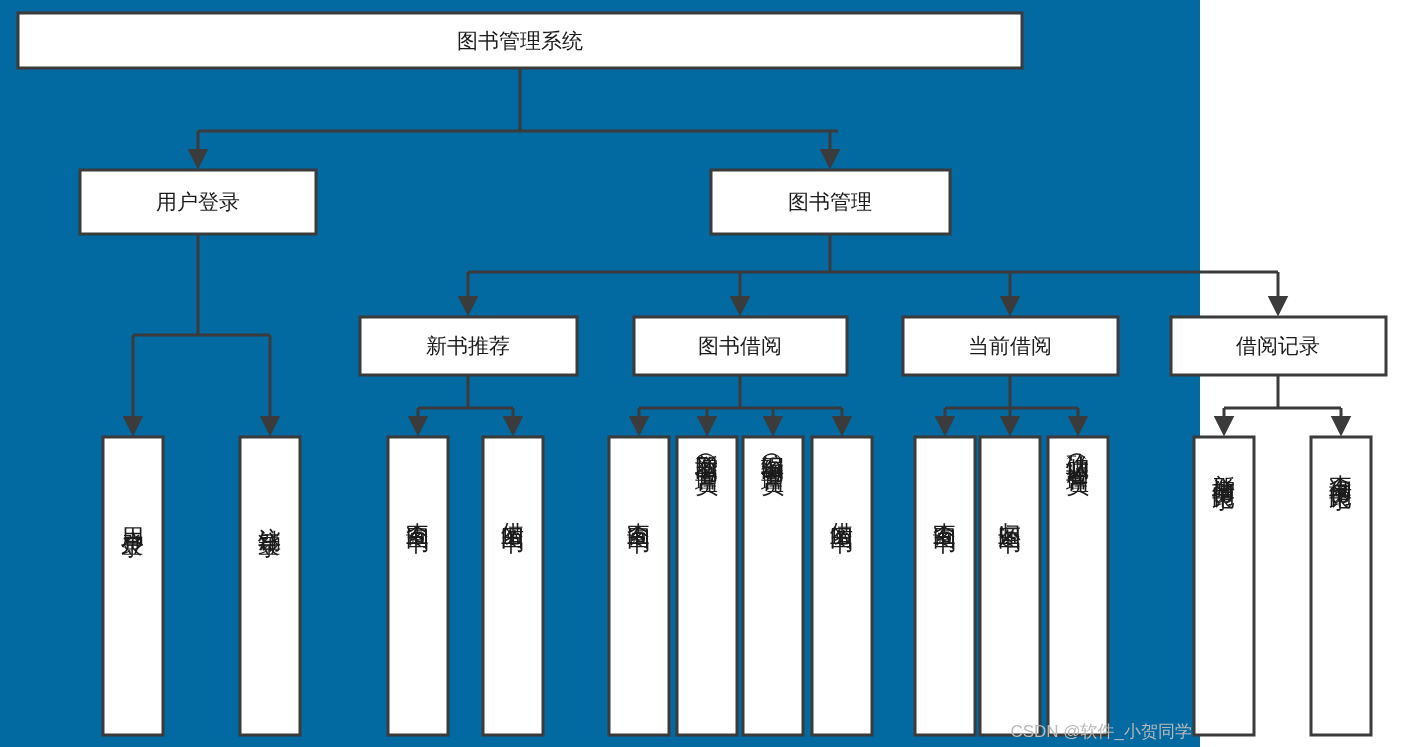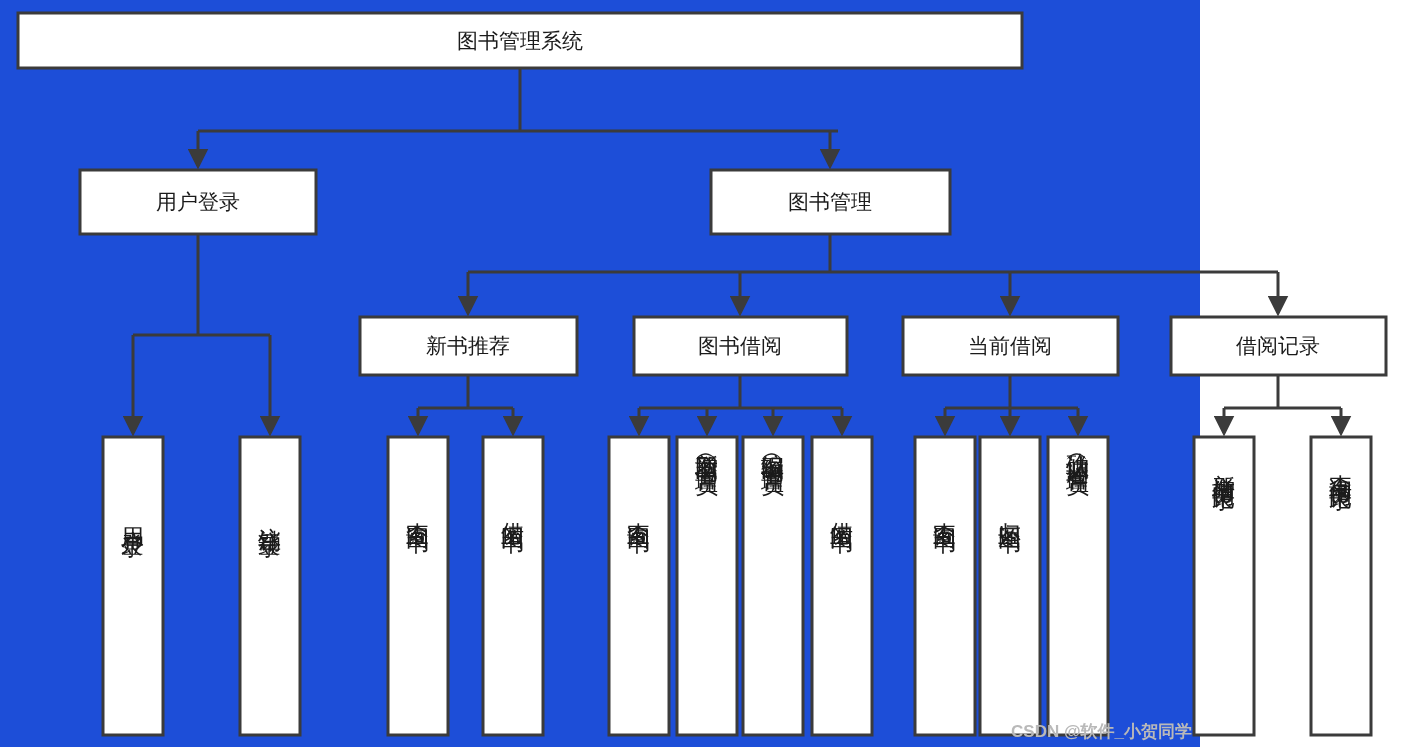--- a/index.html
+++ b/index.html
@@ -1,36 +1,36 @@
 <!DOCTYPE html>
 <html><head>
 <meta charset="utf-8">
 <style>
   html,body{margin:0;padding:0;background:#ffffff;}
   body{
     font-family:"Liberation Sans","DejaVu Sans",sans-serif;
     width:1405px;height:747px;overflow:hidden;
   }
-  #diagram-root{position:relative;width:1200px;height:747px;background:#1d4ed8;}
+  #diagram-root{position:relative;width:1200px;height:747px;background:#0369a1;}
   svg.diagram{position:absolute;left:0;top:0;width:1405px;height:747px;display:block;}
   .node-box{fill:#ffffff;stroke:#3b3b3b;stroke-width:3;}
   .node-label{
     font-family:"Liberation Sans","DejaVu Sans",sans-serif;
     fill:#1b1b1b;font-size:21px;text-anchor:middle;dominant-baseline:middle;
   }
   .leaf-label{
     font-family:"Liberation Sans","DejaVu Sans",sans-serif;
     fill:#1b1b1b;font-size:23px;text-anchor:middle;
     writing-mode:vertical-rl;glyph-orientation-vertical:0;letter-spacing:3px;
   }
   .link{stroke:#3b3b3b;stroke-width:3;fill:none;}
   .watermark{
     position:absolute;right:8px;bottom:4px;
     font-family:"Liberation Sans","DejaVu Sans",sans-serif;
-    font-size:17px;color:#b9b9b9;white-space:nowrap;user-select:none;font-weight:bold;
+    font-size:17px;color:#b9b9b9;white-space:nowrap;user-select:none;
   }
 </style>
 </head>
 <body>
 
 <div id="diagram-root">
 
   <svg class="diagram" viewBox="0 0 1405 747">
     <defs>
       <marker id="arrow" viewBox="0 0 12 12" refX="10" refY="6" markerWidth="7" markerHeight="7" orient="auto-start-reverse">

